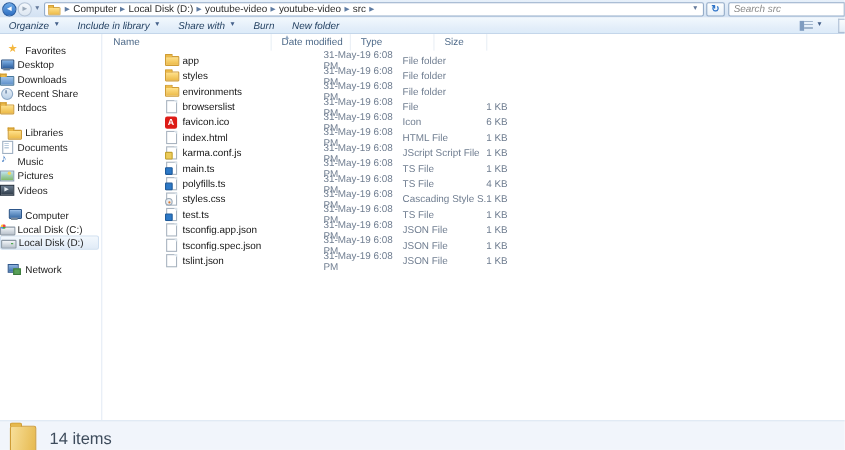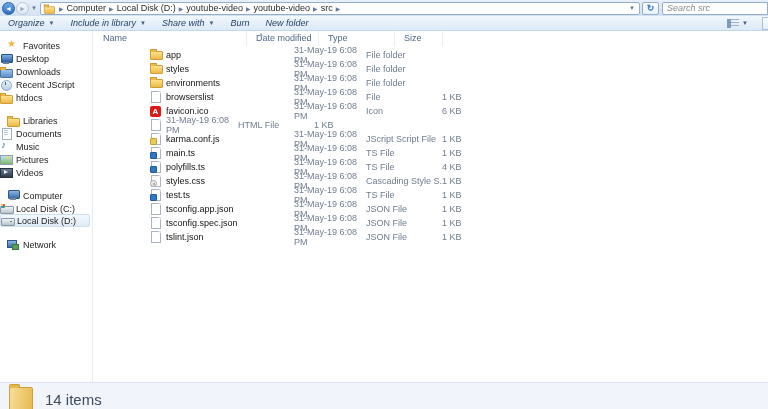--- a/index.html
+++ b/index.html
@@ -208,21 +208,21 @@
         <div class="srow child">
           <span class="sic si-desktop"></span>
           <span>Desktop</span>
         </div>
         <div class="srow child">
           <span class="sic si-downloads"></span>
           <span>Downloads</span>
         </div>
         <div class="srow child">
           <span class="sic si-recent"></span>
-          <span>Recent JScript</span>
+          <span>Recent Share</span>
         </div>
         <div class="srow child">
           <span class="sic si-folder"></span>
           <span>htdocs</span>
         </div>
       </div>
       <div class="sgroup">
         <div class="srow hdr">
           <span class="sic si-lib"></span>
           <span>Libraries</span>
@@ -317,20 +317,21 @@
           </span>
           <span class="c-name">favicon.ico</span>
           <span class="c-date">31-May-19 6:08 PM</span>
           <span class="c-type">Icon</span>
           <span class="c-size">6 KB</span>
         </div>
         <div class="frow">
           <span class="c-ic">
             <span class="fi fi-page"></span>
           </span>
+          <span class="c-name">index.html</span>
           <span class="c-date">31-May-19 6:08 PM</span>
           <span class="c-type">HTML File</span>
           <span class="c-size">1 KB</span>
         </div>
         <div class="frow">
           <span class="c-ic">
             <span class="fi fi-page">
               <span class="fi-badge b-js"></span>
             </span>
           </span>

